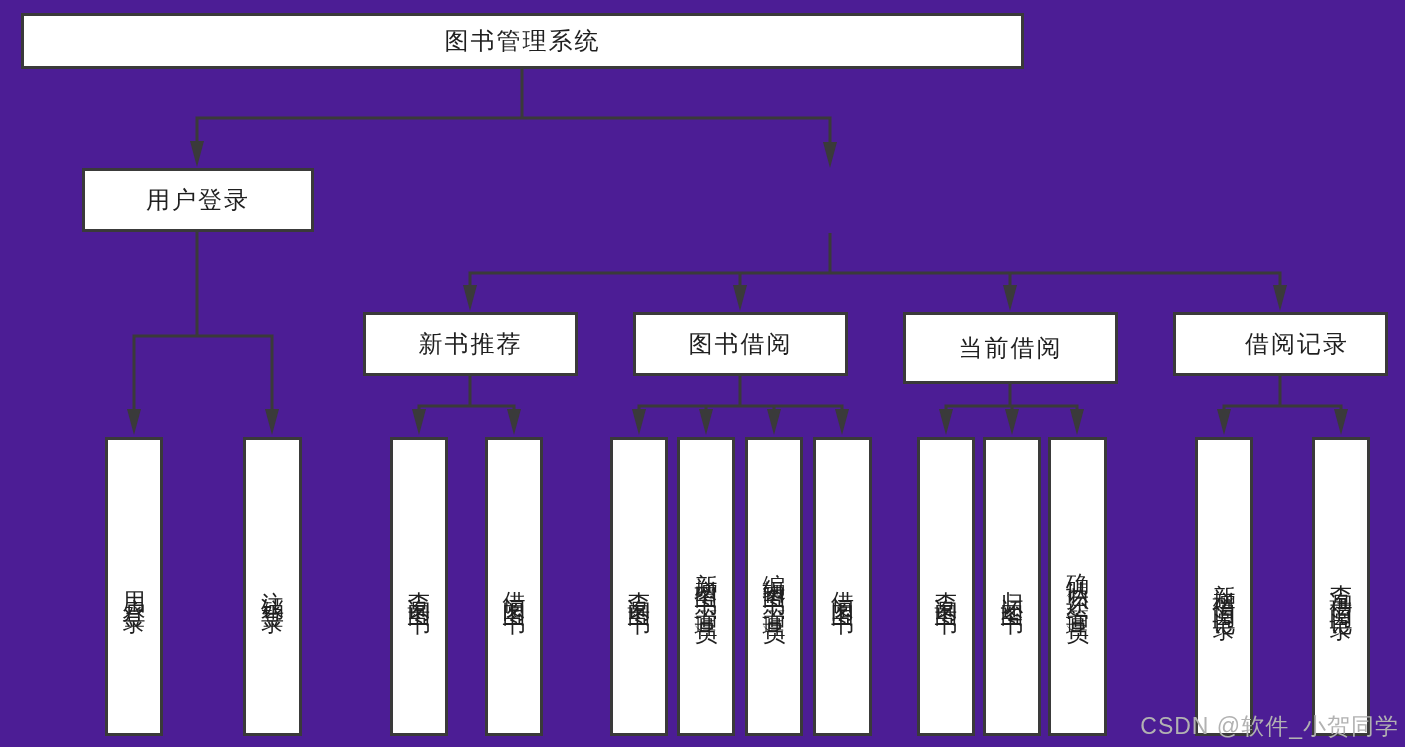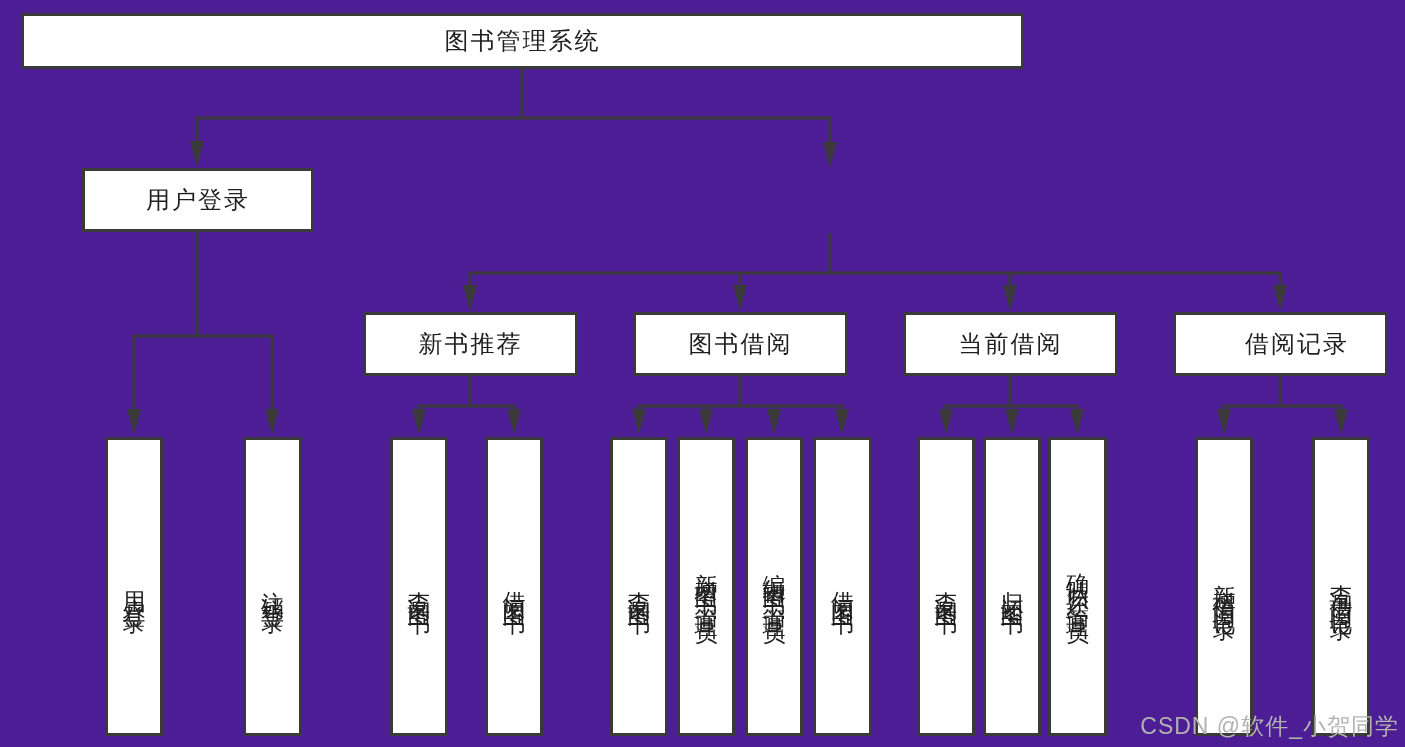--- a/index.html
+++ b/index.html
@@ -75,21 +75,21 @@
   <div class="box hbox" style="left:82px;top:168px;width:232px;height:64px;">
     <span>用户登录</span>
   </div>
 
   <div class="box hbox" style="left:363px;top:312px;width:215px;height:64px;justify-content:center;">
     <span>新书推荐</span>
   </div>
   <div class="box hbox" style="left:633px;top:312px;width:215px;height:64px;">
     <span>图书借阅</span>
   </div>
-  <div class="box hbox" style="left:903px;top:312px;width:215px;height:64px;">
+  <div class="box hbox" style="left:903px;top:312px;width:215px;height:72px;">
     <span>当前借阅</span>
   </div>
   <div class="box hbox" style="left:1173px;top:312px;width:215px;height:64px;padding-left:33px;">
     <span>借阅记录</span>
   </div>
 
   <div class="box vbox" style="left:105px;top:437px;width:58px;height:299px;">
     <span>用户登录</span>
   </div>
   <div class="box vbox" style="left:243px;top:437px;width:59px;height:299px;">

